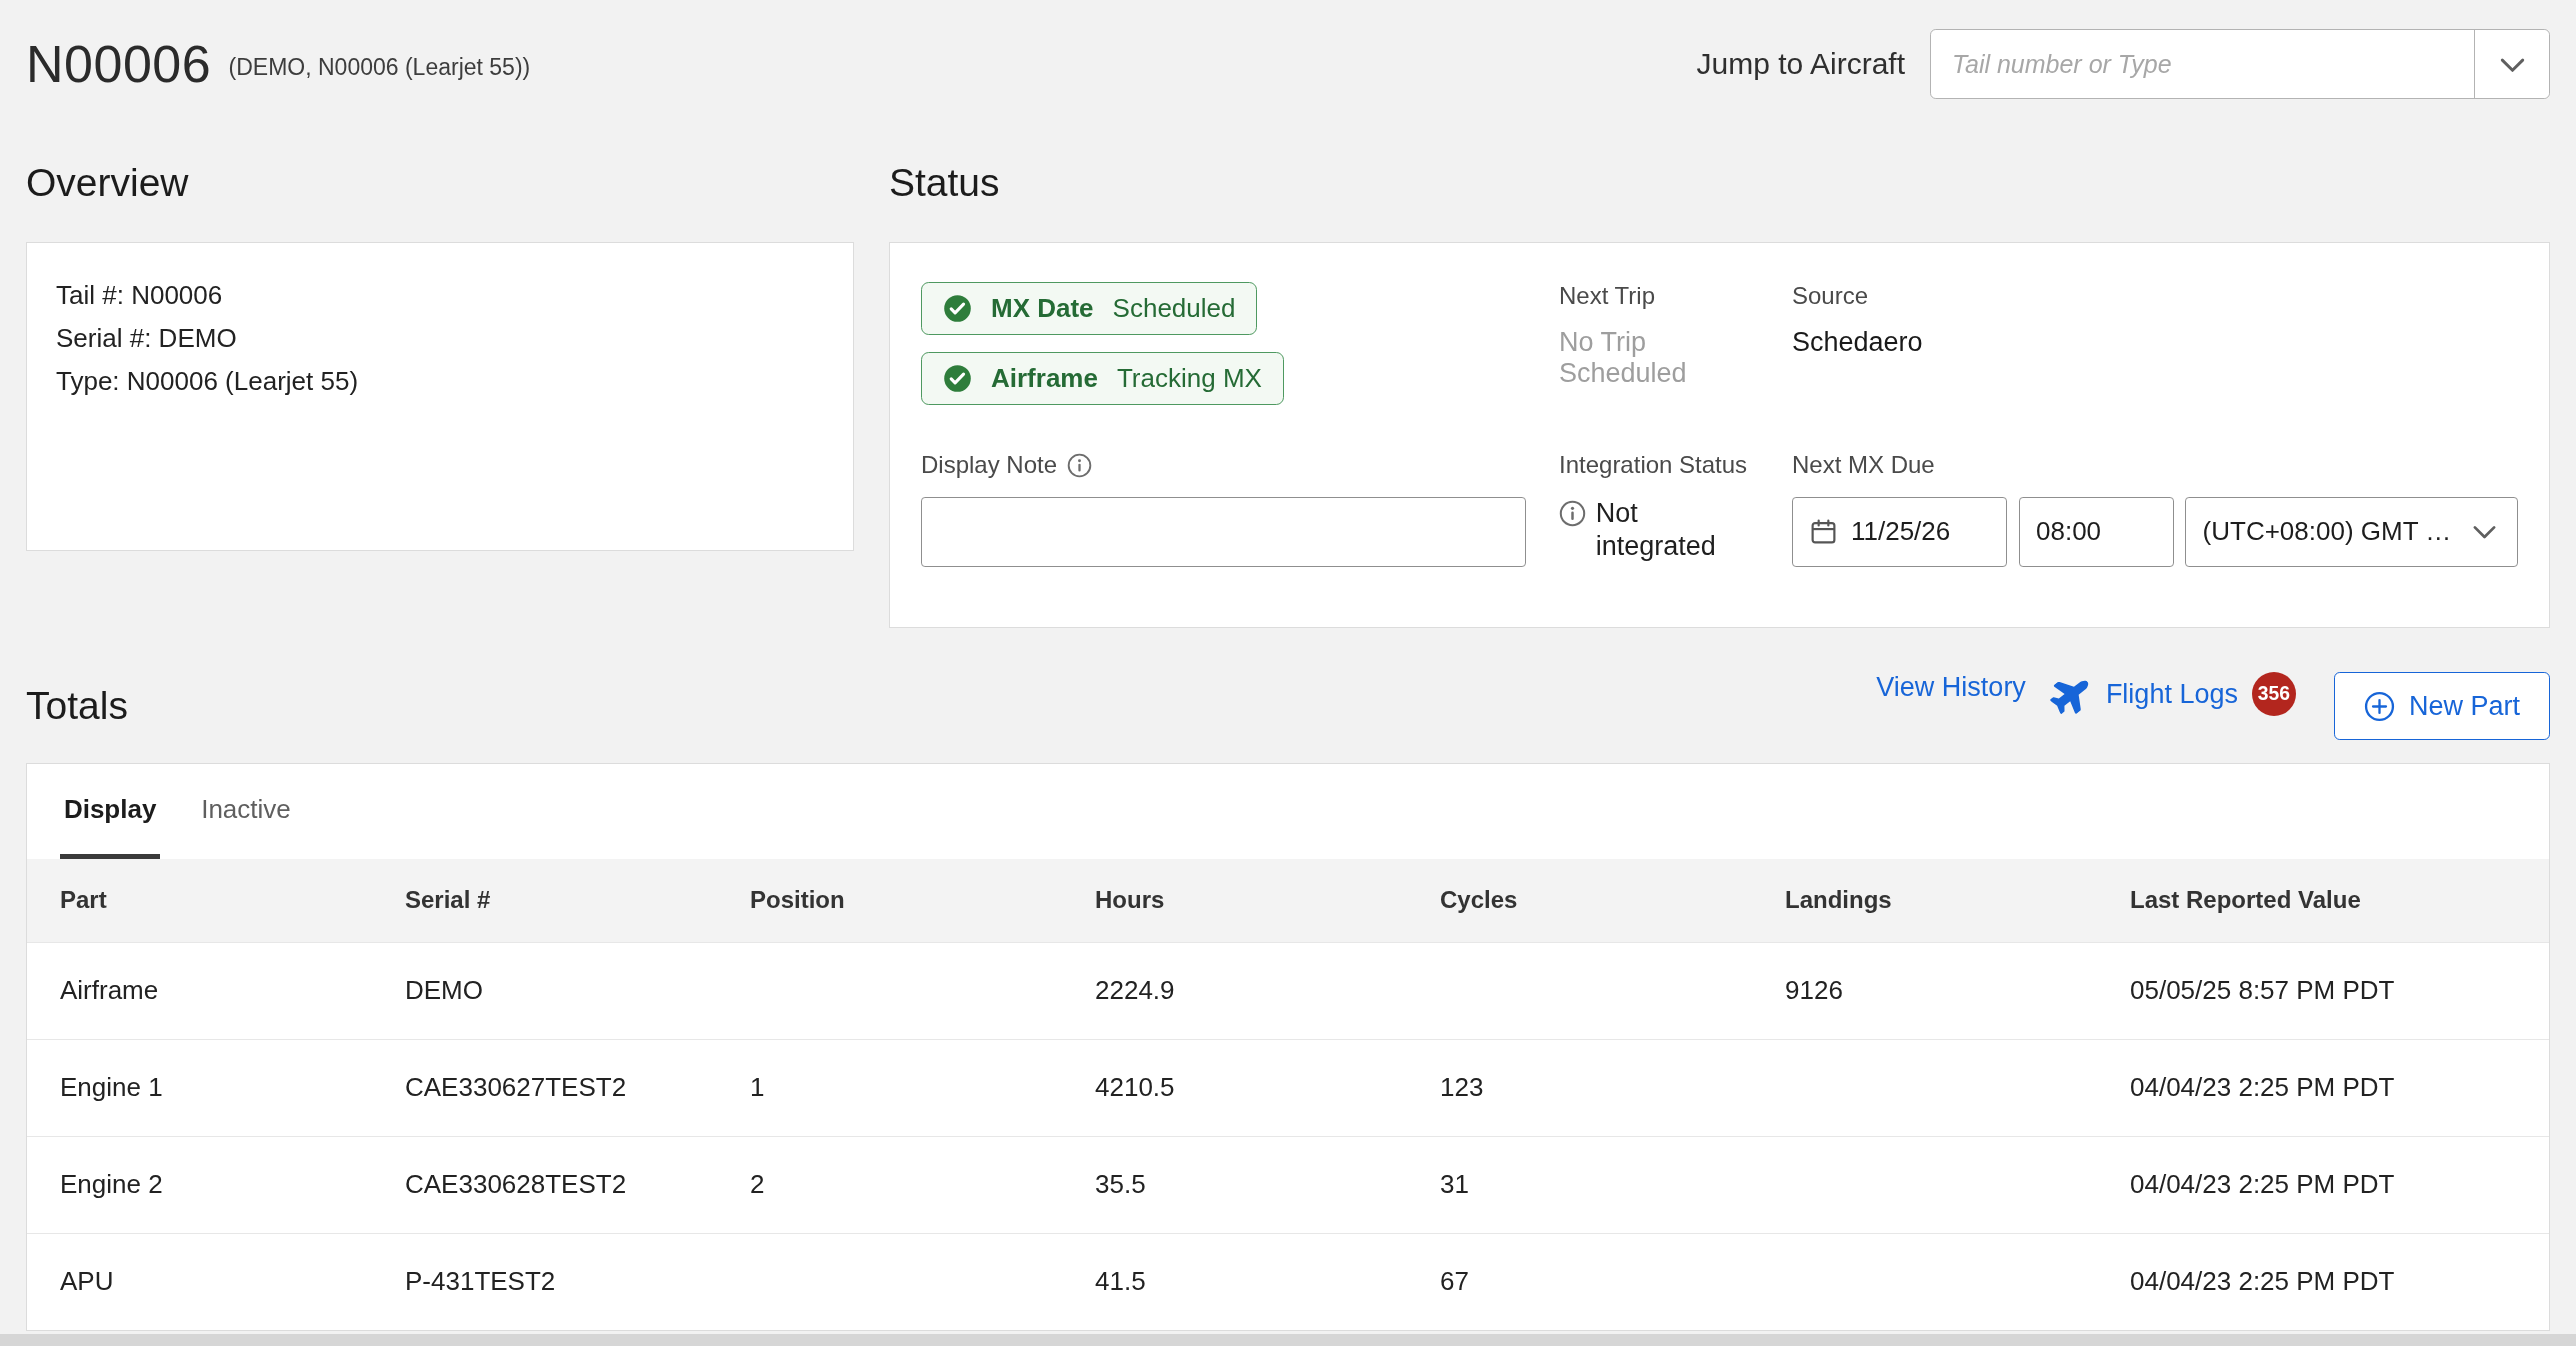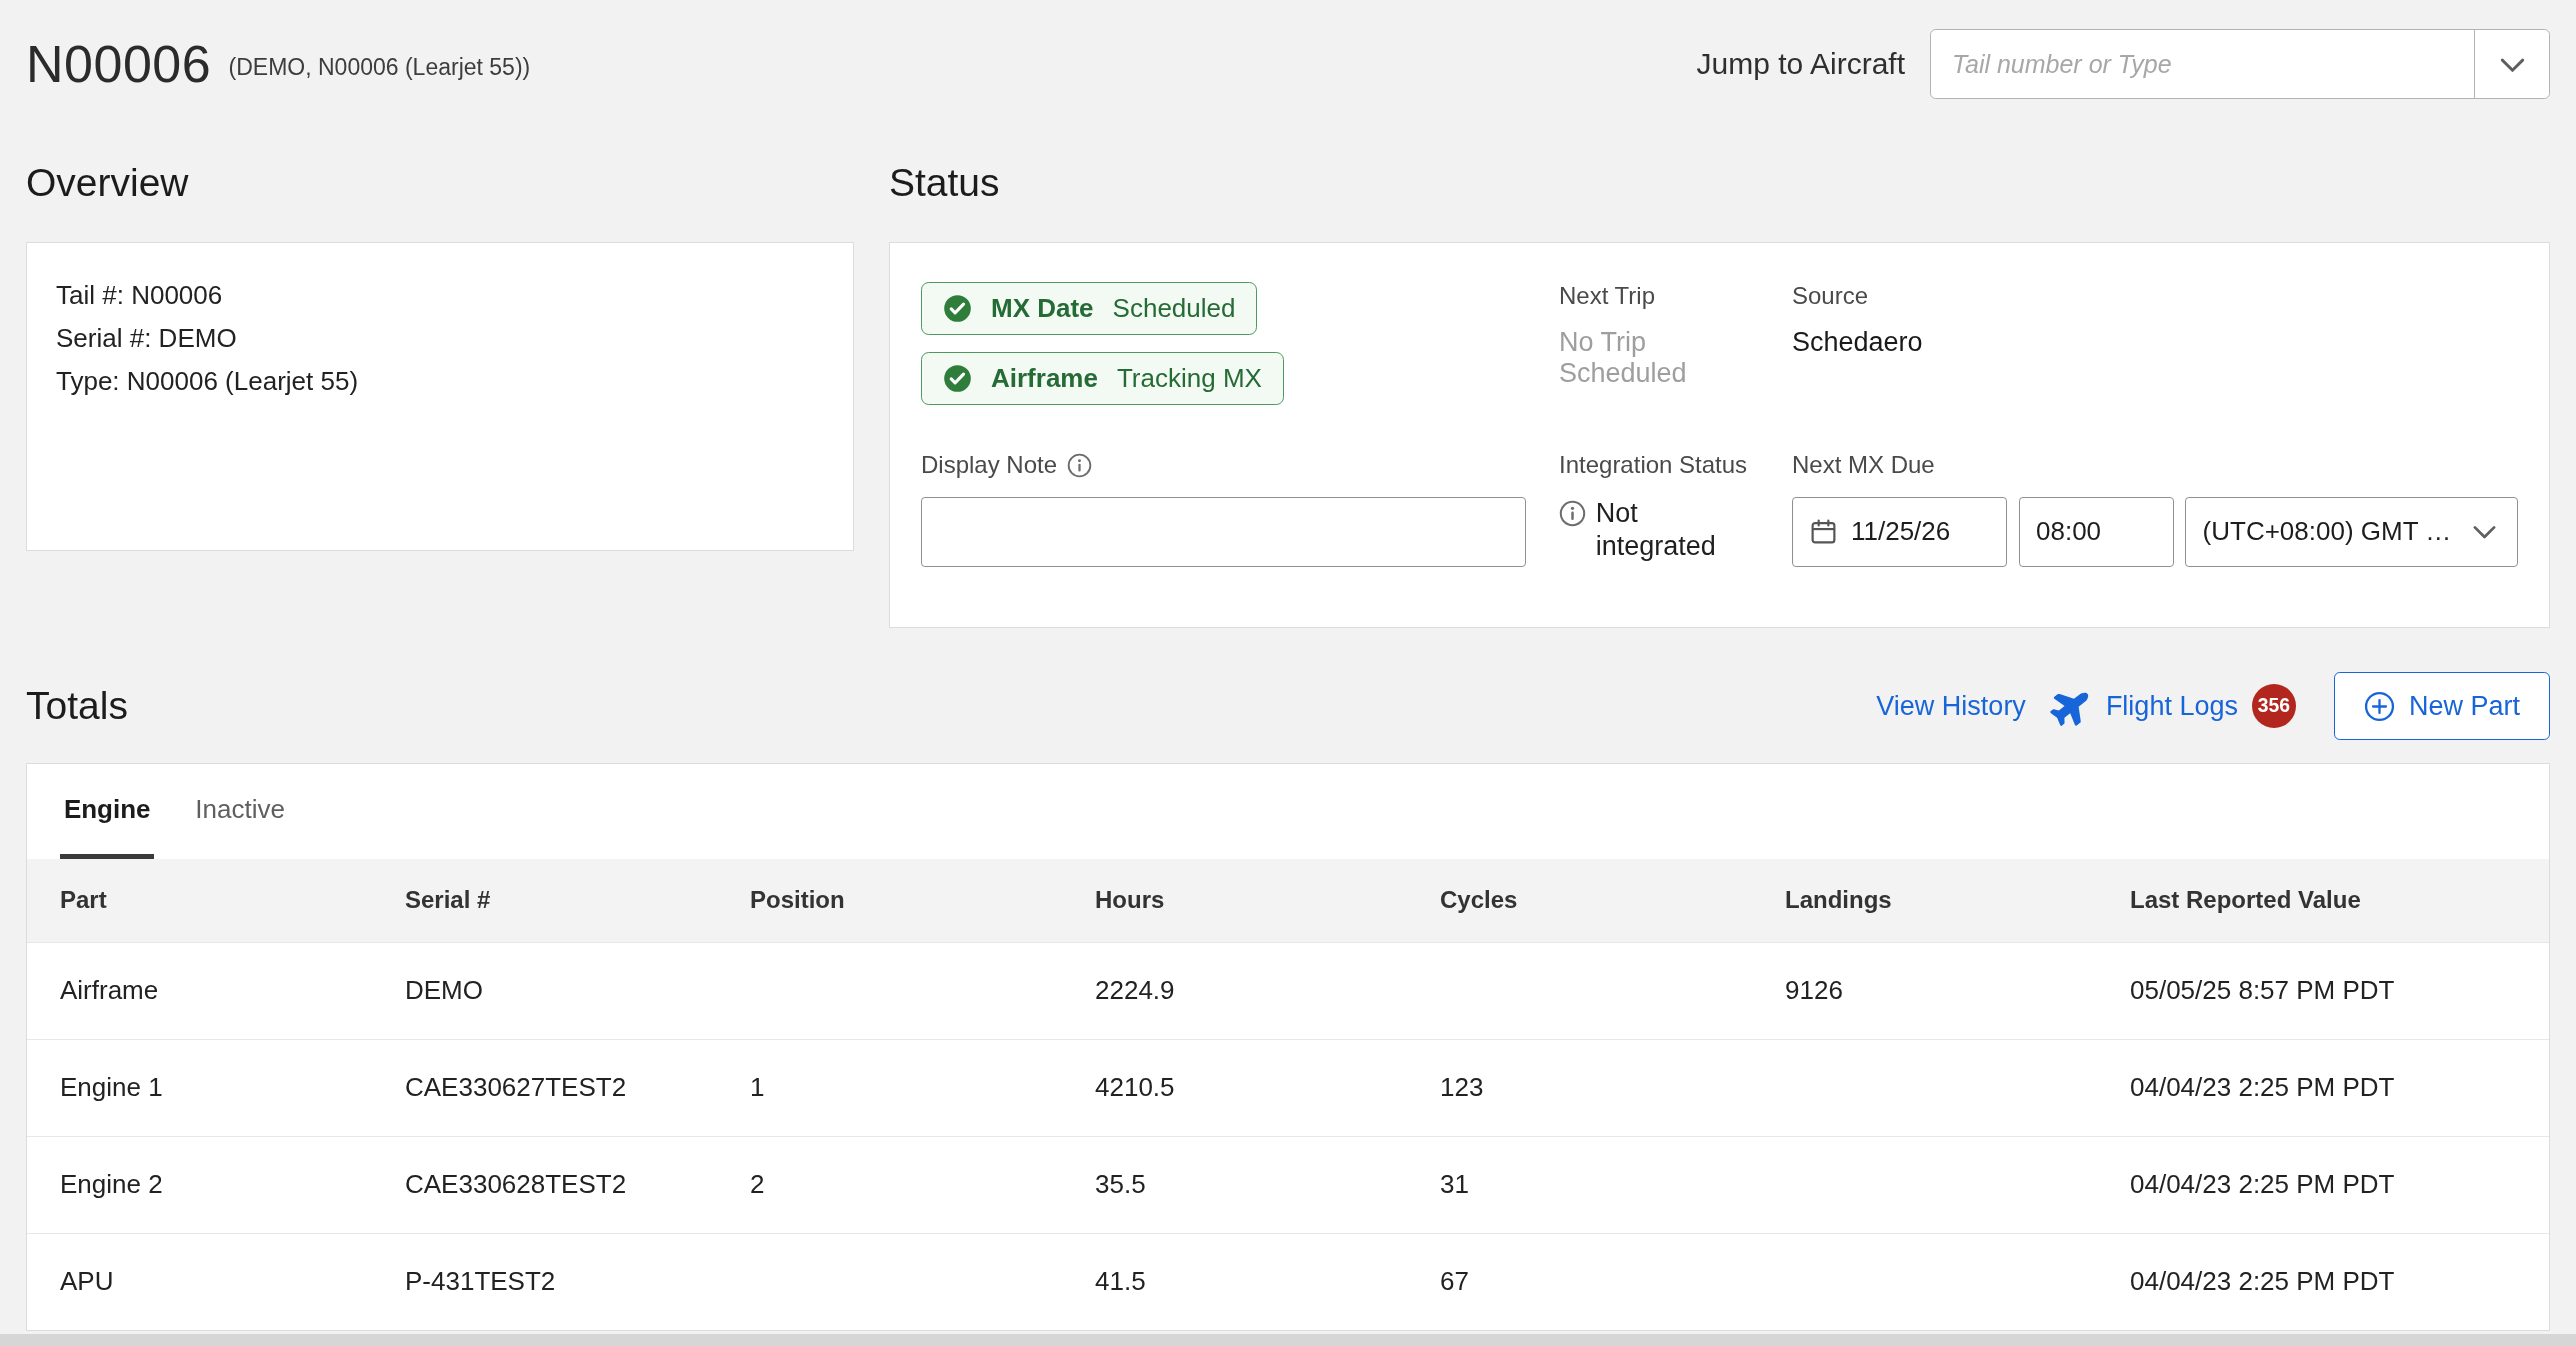--- a/index.html
+++ b/index.html
@@ -87,21 +87,21 @@
     padding: 0 16.4px; font-size: 26px; background: #fff; color: #1d1d1d;
   }
   .date-box { width: 215px; }
   .time-box { width: 155px; }
   .tz-box { flex: 1; justify-content: space-between; cursor: pointer; }
   .tz-text { white-space: nowrap; overflow: hidden; text-overflow: ellipsis; }
 
   
   .totals-bar { display: flex; justify-content: space-between; align-items: center; margin-top: 44px; }
   .totals-bar h2 { margin: 0; }
-  .actions { display: flex; align-items: center; gap: 25px; }
+  .actions { display: flex; align-items: flex-start; gap: 25px; }
   .link { font-size: 27px; color: #1765d8; text-decoration: none; cursor: pointer; }
   .fl-group { display: flex; align-items: center; gap: 14px; cursor: pointer; }
   .plane { transform: rotate(-38deg); display: block; }
   .count-badge {
     min-width: 44px; height: 44px; border-radius: 22px; padding: 0 5.8px;
     background: #b3261e; color: #fff; font-size: 19.3px; font-weight: 700;
     display: flex; align-items: center; justify-content: center;
   }
   .new-part-btn {
     display: flex; align-items: center; gap: 13.5px;
@@ -262,21 +262,21 @@
           <line x1="7" y1="12" x2="17" y2="12" stroke="#1765d8" stroke-width="1.8" stroke-linecap="round"></line>
         </svg>
         <span>New Part</span>
       </button>
     </div>
   </div>
 
   <section class="card table-card">
     <div class="tabs">
       <div class="tab active">
-        <span>Engine</span>
+        <span>Display</span>
       </div>
       <div class="tab">
         <span>Inactive</span>
       </div>
     </div>
 
     <table>
       <colgroup>
         <col style="width:345px">
           <col style="width:345px">

